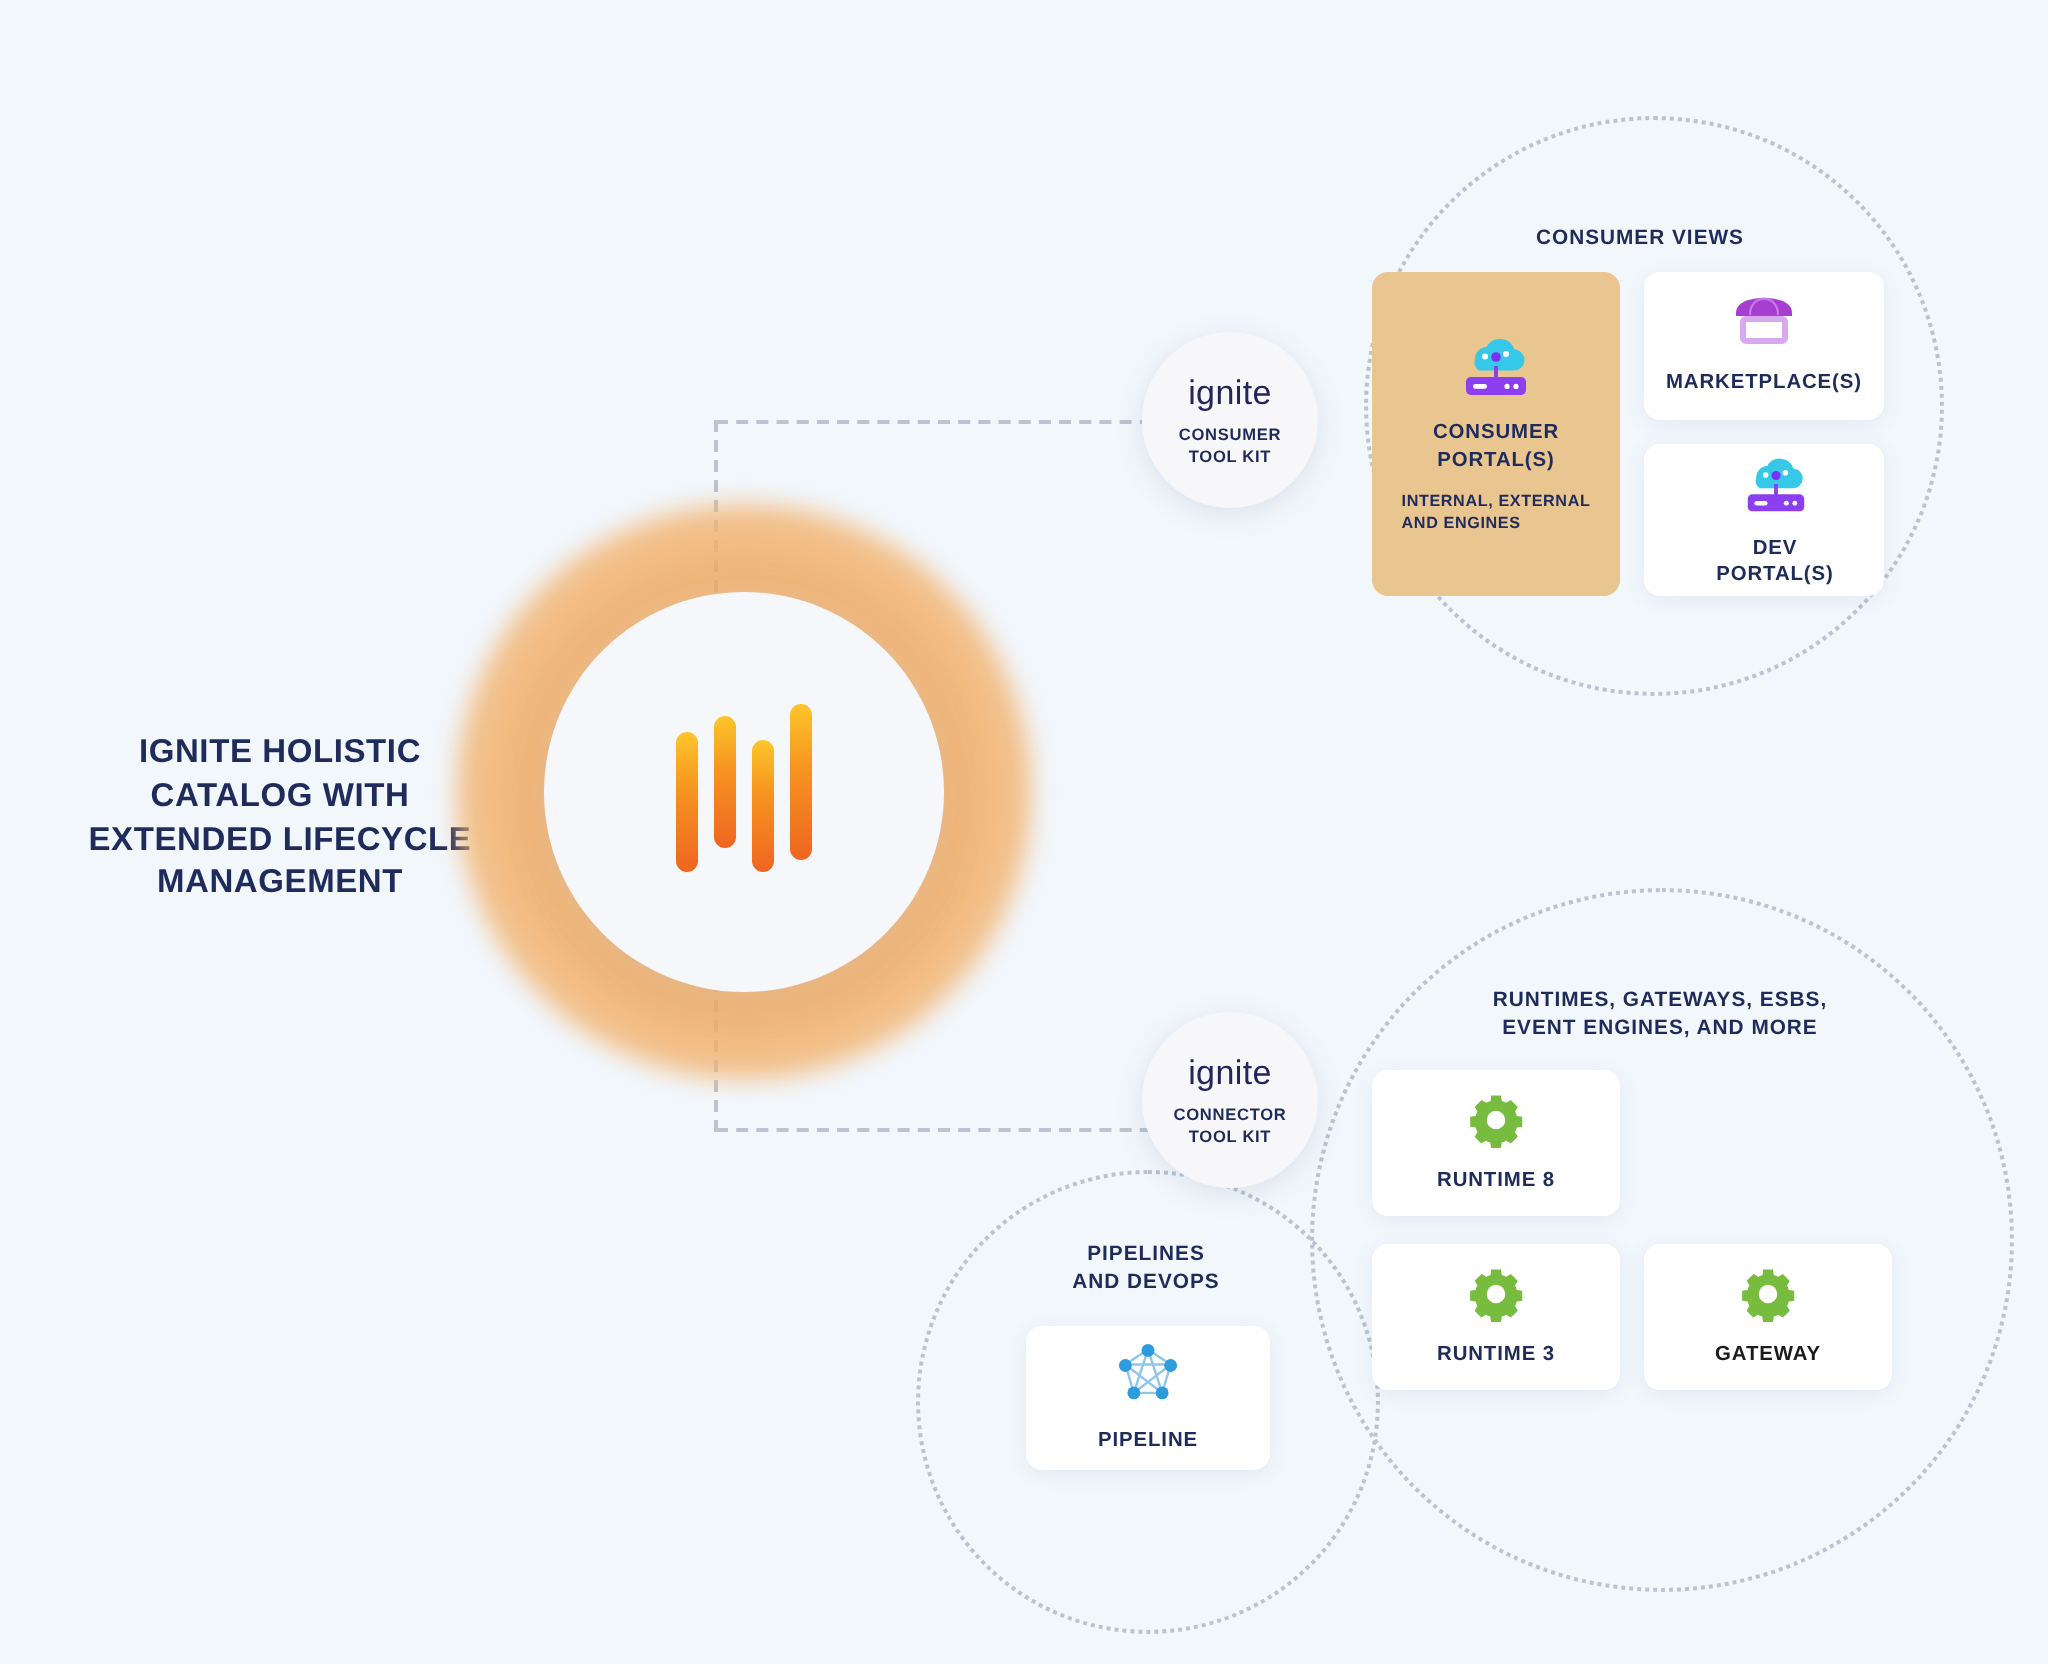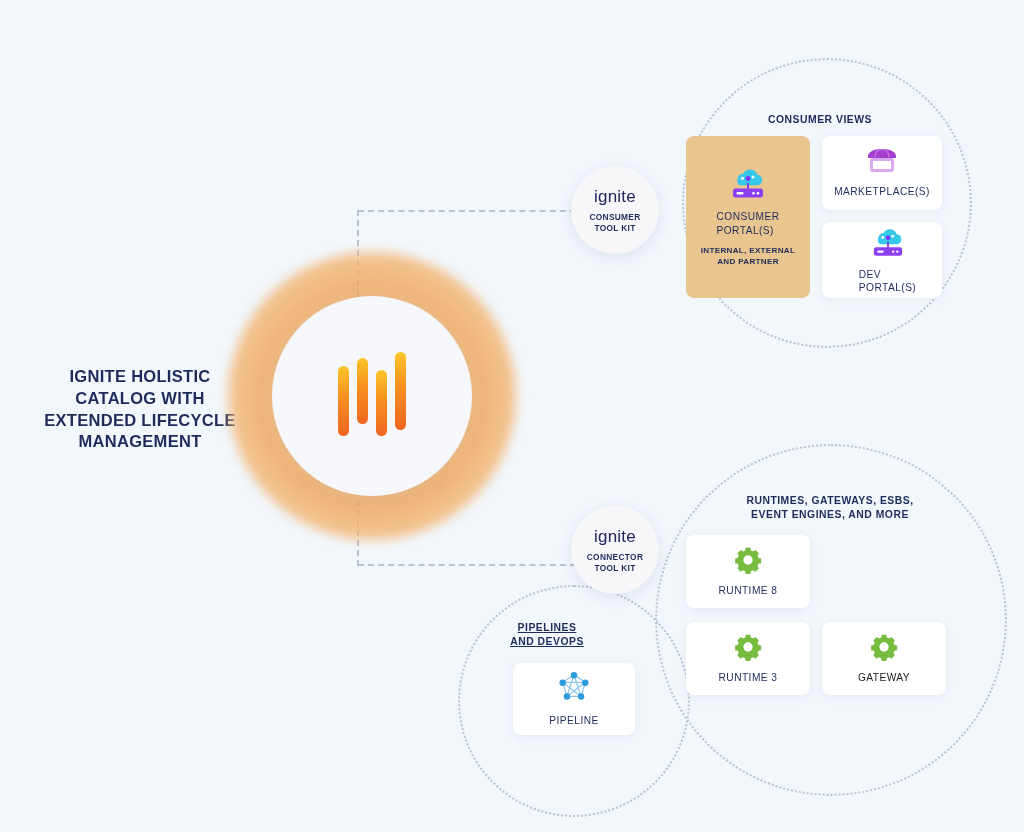--- a/index.html
+++ b/index.html
@@ -88,36 +88,36 @@
   #toolkit-connector{left:571px;top:506px;}
 
   
   .group-heading{
     position:absolute;text-align:center;
     color:#1f2b5b;font-weight:bold;font-size:10.4px;line-height:1.38;
     letter-spacing:0.5px;
   }
   #heading-consumer{left:700px;top:113px;width:240px;}
   #heading-runtimes{left:690px;top:494px;width:280px;}
-  #heading-pipelines{left:471px;top:621px;width:152px;text-decoration:underline;}
+  #heading-pipelines{left:497px;top:621px;width:152px;}
 
   
   .card{
     position:absolute;background:#ffffff;border-radius:8px;
     box-shadow:0 2px 10px rgba(80,100,140,0.09);
     display:flex;flex-direction:column;align-items:center;justify-content:center;
     box-sizing:border-box;
   }
   .card .card-label{
-    color:#1f2b5b;font-weight:normal;font-size:10.2px;line-height:1.3;
-    letter-spacing:0.45px;
+    color:#1f2b5b;font-weight:bold;font-size:10.2px;line-height:1.3;
+    text-align:center;letter-spacing:0.45px;
   }
   .card .card-sub{
     color:#1f2b5b;font-weight:bold;font-size:8.1px;line-height:1.35;
-    text-align:center;letter-spacing:0.3px;margin-top:9px;
+    text-align:left;letter-spacing:0.3px;margin-top:9px;
   }
   .card .icon-wrap{margin-bottom:10px;display:block;line-height:0;}
 
   #card-consumer-portals{
     left:686px;top:136px;width:124px;height:162px;
     background:#e9c590;box-shadow:none;
   }
   #card-marketplaces{left:822px;top:136px;width:120px;height:74px;}
   #card-dev-portals{left:822px;top:222px;width:120px;height:76px;padding-left:11px;}
 
@@ -198,21 +198,21 @@
         <circle cx="26.5" cy="27.2" r="1.3" fill="#ffffff"></circle>
         <circle cx="31" cy="27.2" r="1.3" fill="#ffffff"></circle>
       </svg>
     </span>
     <div class="card-label">
       <div>CONSUMER</div>
       <div>PORTAL(S)</div>
     </div>
     <div class="card-sub">
       <div>INTERNAL, EXTERNAL</div>
-      <div>AND PARTNER</div>
+      <div>AND ENGINES</div>
     </div>
   </div>
 
   <div class="card" id="card-marketplaces">
     <span class="icon-wrap">
       <svg width="34" height="28" viewBox="0 0 34 28">
         <path d="M3 9.5 C3 4.5 9 2 17 2 C25 2 31 4.5 31 9.5 L31 11 L3 11 Z" fill="#a63fd0"></path>
         <path d="M10 10.6 C10 6.2 12.2 2.6 17 2.3 C21.8 2.6 24 6.2 24 10.6" fill="none" stroke="#c878e6" stroke-width="1.1"></path>
         <rect x="6.5" y="12.5" width="21" height="11" rx="1.6" fill="none" stroke="#d9a8ef" stroke-width="3"></rect>
       </svg>

